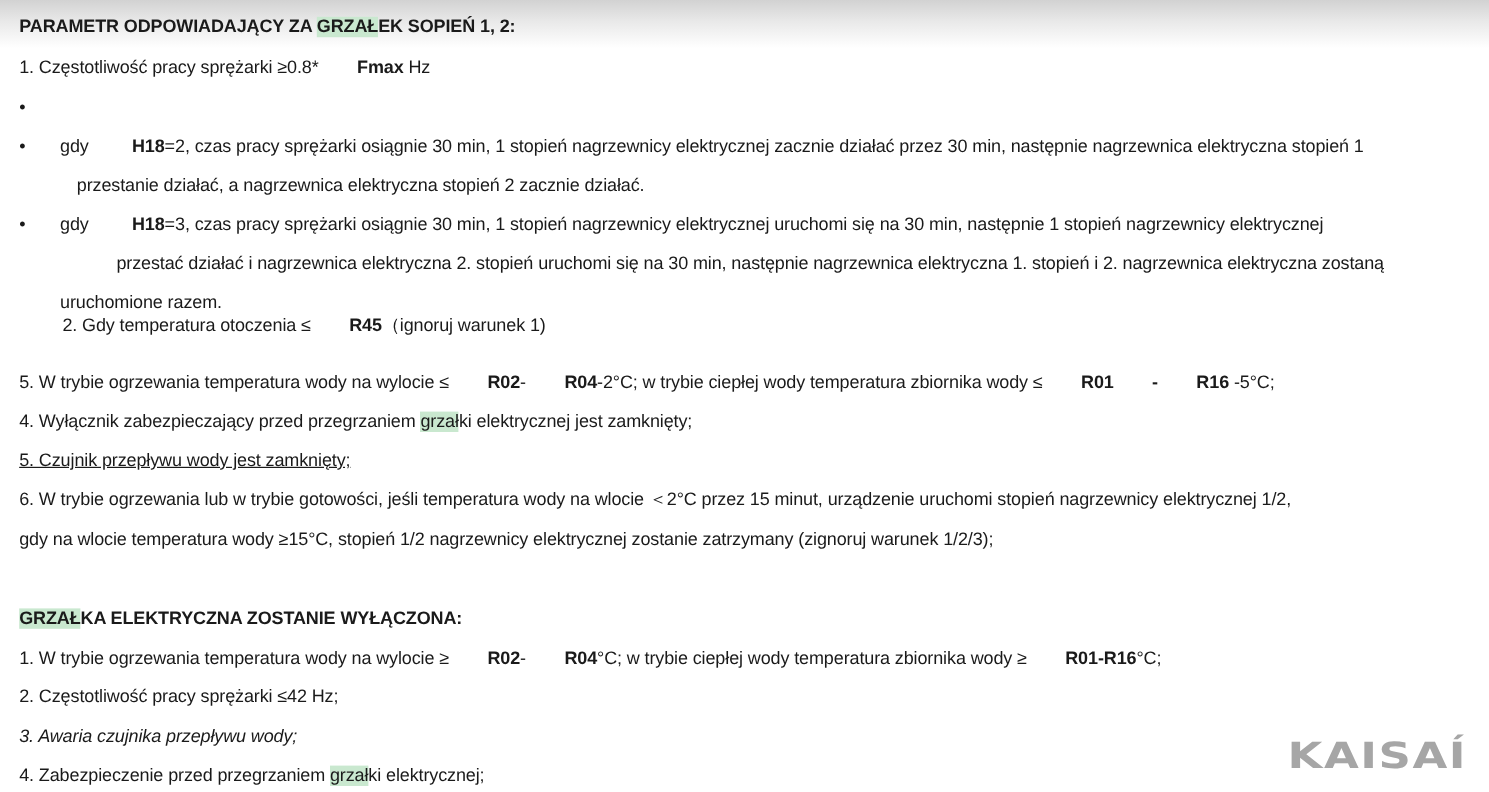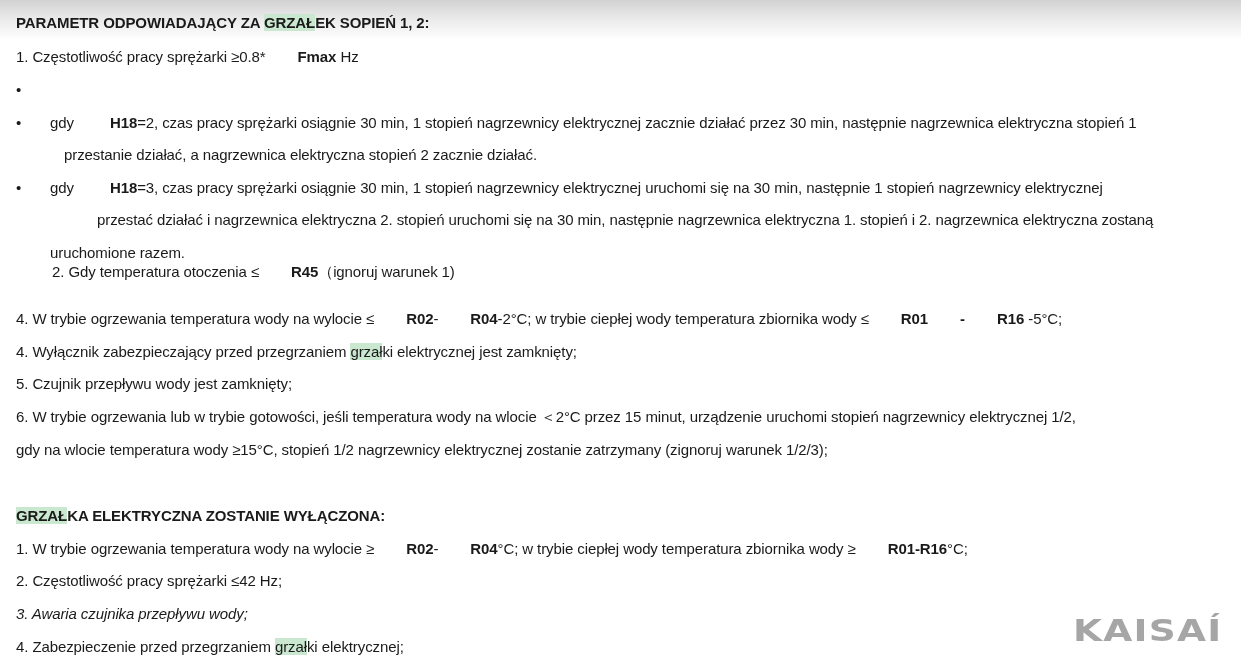--- a/index.html
+++ b/index.html
@@ -53,25 +53,25 @@
 
   <div class="line" style="top:177px; width:1215px; height:22px;">
     <span class="bullet">•</span>
     <span class="bullet-text"><span>gdy </span><b>H18</b><span>=3, czas pracy sprężarki osiągnie 30 min, 1 stopień nagrzewnicy elektrycznej uruchomi się na 30 min, następnie 1 stopień nagrzewnicy elektrycznej</span></span>
   </div>
   <div class="line" style="top:209px; left:34px;margin-left:47px;">przestać działać i nagrzewnica elektryczna 2. stopień uruchomi się na 30 min, następnie nagrzewnica elektryczna 1. stopień i 2. nagrzewnica elektryczna zostaną</div>
   <div class="line" style="top:242px; left:34px;">uruchomione razem.</div>
 
   <div class="line" style="top:261px;margin-left:36px;"><span>2. Gdy temperatura otoczenia ≤</span><b>R45</b><span>（ignoruj warunek 1)</span></div>
 
-  <div class="line" style="top:308px;"><span>4. W trybie ogrzewania temperatura wody na wylocie ≤</span><b>R02</b><span>-</span><b>R04</b><span>-2°C; w trybie ciepłej wody temperatura zbiornika wody ≤</span><b>R01</b><b>-</b><b>R16</b><span> -5°C;</span></div>
+  <div class="line" style="top:308px;"><span>5. W trybie ogrzewania temperatura wody na wylocie ≤</span><b>R02</b><span>-</span><b>R04</b><span>-2°C; w trybie ciepłej wody temperatura zbiornika wody ≤</span><b>R01</b><b>-</b><b>R16</b><span> -5°C;</span></div>
 
   <div class="line" style="top:341px;"><span>4. Wyłącznik zabezpieczający przed przegrzaniem </span><span class="hl">grzał</span><span>ki elektrycznej jest zamknięty;</span></div>
 
-  <div class="line" style="top:373px;">5. Czujnik przepływu wody jest zamknięty;</div>
+  <div class="line" style="top:373px;text-decoration:underline;">5. Czujnik przepływu wody jest zamknięty;</div>
 
   <div class="line" style="top:406px;">6. W trybie ogrzewania lub w trybie gotowości, jeśli temperatura wody na wlocie ＜2°C przez 15 minut, urządzenie uruchomi stopień nagrzewnicy elektrycznej 1/2,</div>
   <div class="line" style="top:439px;">gdy na wlocie temperatura wody ≥15°C, stopień 1/2 nagrzewnicy elektrycznej zostanie zatrzymany (zignoruj warunek 1/2/3);</div>
 
   <div class="line heading" style="top:505px;"><span class="hl">GRZAŁ</span><span>KA ELEKTRYCZNA ZOSTANIE WYŁĄCZONA:</span></div>
 
   <div class="line" style="top:538px;"><span>1. W trybie ogrzewania temperatura wody na wylocie ≥</span><b>R02</b><span>-</span><b>R04</b><span>°C; w trybie ciepłej wody temperatura zbiornika wody ≥</span><b>R01-R16</b><span>°C;</span></div>
 
   <div class="line" style="top:570px;">2. Częstotliwość pracy sprężarki ≤42 Hz;</div>
   <div class="line" style="top:603px;font-style:italic;">3. Awaria czujnika przepływu wody;</div>

